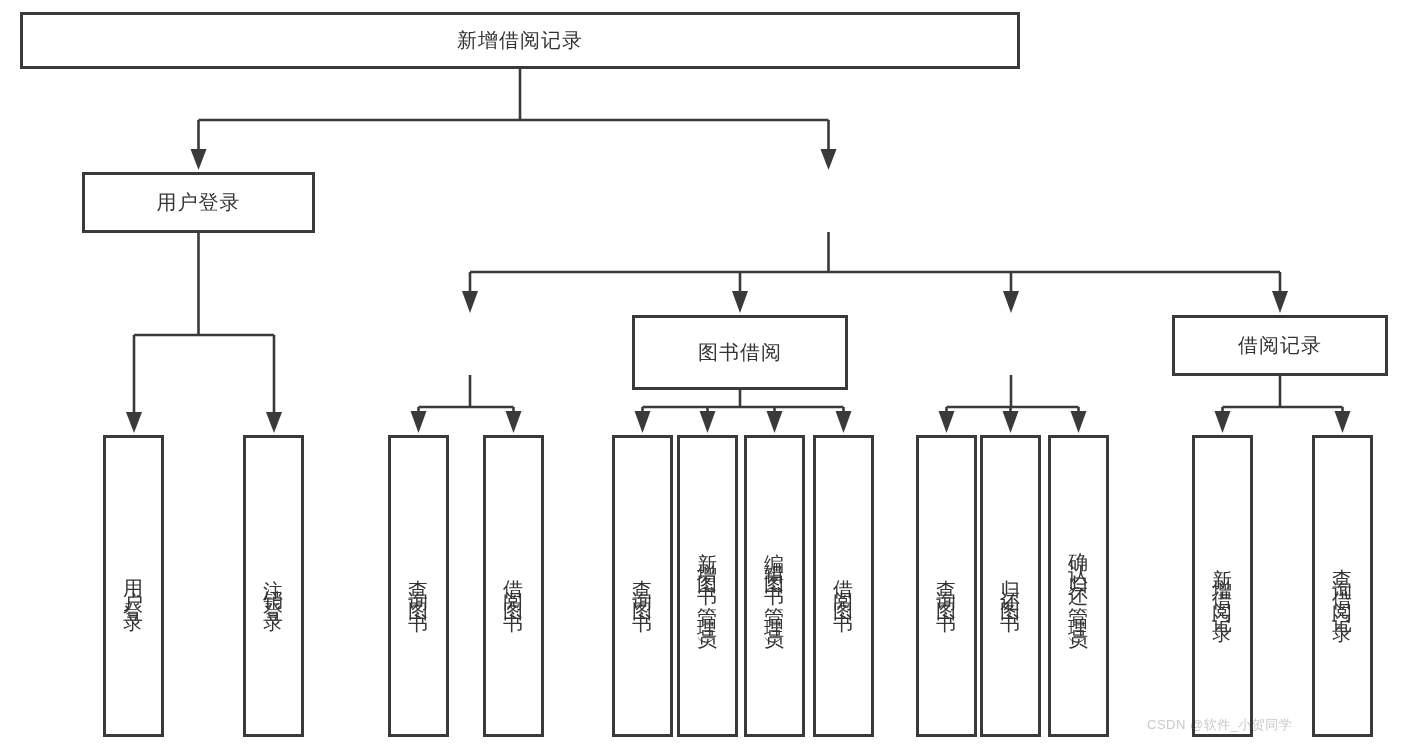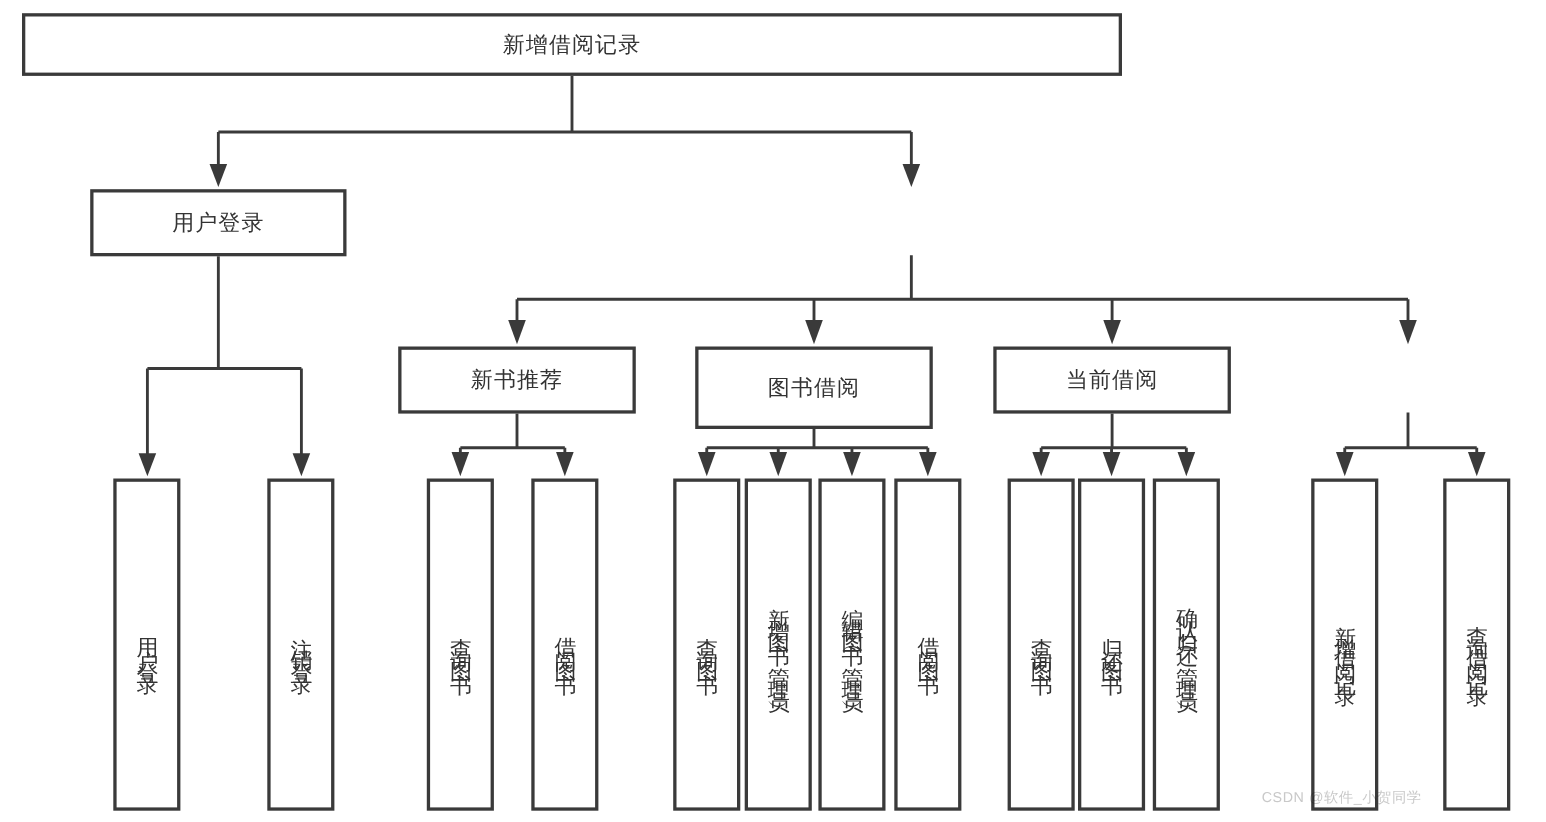--- a/index.html
+++ b/index.html
@@ -99,28 +99,25 @@
   </svg>
 
   <div class="box h" style="left:20px;top:12px;width:1000px;height:57px">
     <span>新增借阅记录</span>
   </div>
 
   <div class="box h" style="left:82px;top:172px;width:233px;height:61px">
     <span>用户登录</span>
   </div>
 
-  <div class="box h" style="left:362px;top:315px;width:216px;height:61px">
-    <span>新书推荐</span>
-  </div>
   <div class="box h" style="left:632px;top:315px;width:216px;height:75px">
     <span>图书借阅</span>
   </div>
-  <div class="box h" style="left:903px;top:315px;width:216px;height:61px">
-    <span>当前借阅</span>
+  <div class="box h" style="left:1172px;top:315px;width:216px;height:61px">
+    <span>借阅记录</span>
   </div>
 
   <div class="box v" style="left:103px;top:435px;width:61px;height:302px">
     <span>用户登录</span>
   </div>
   <div class="box v" style="left:243px;top:435px;width:61px;height:302px">
     <span>注销登录</span>
   </div>
 
   <div class="box v" style="left:388px;top:435px;width:61px;height:302px">

